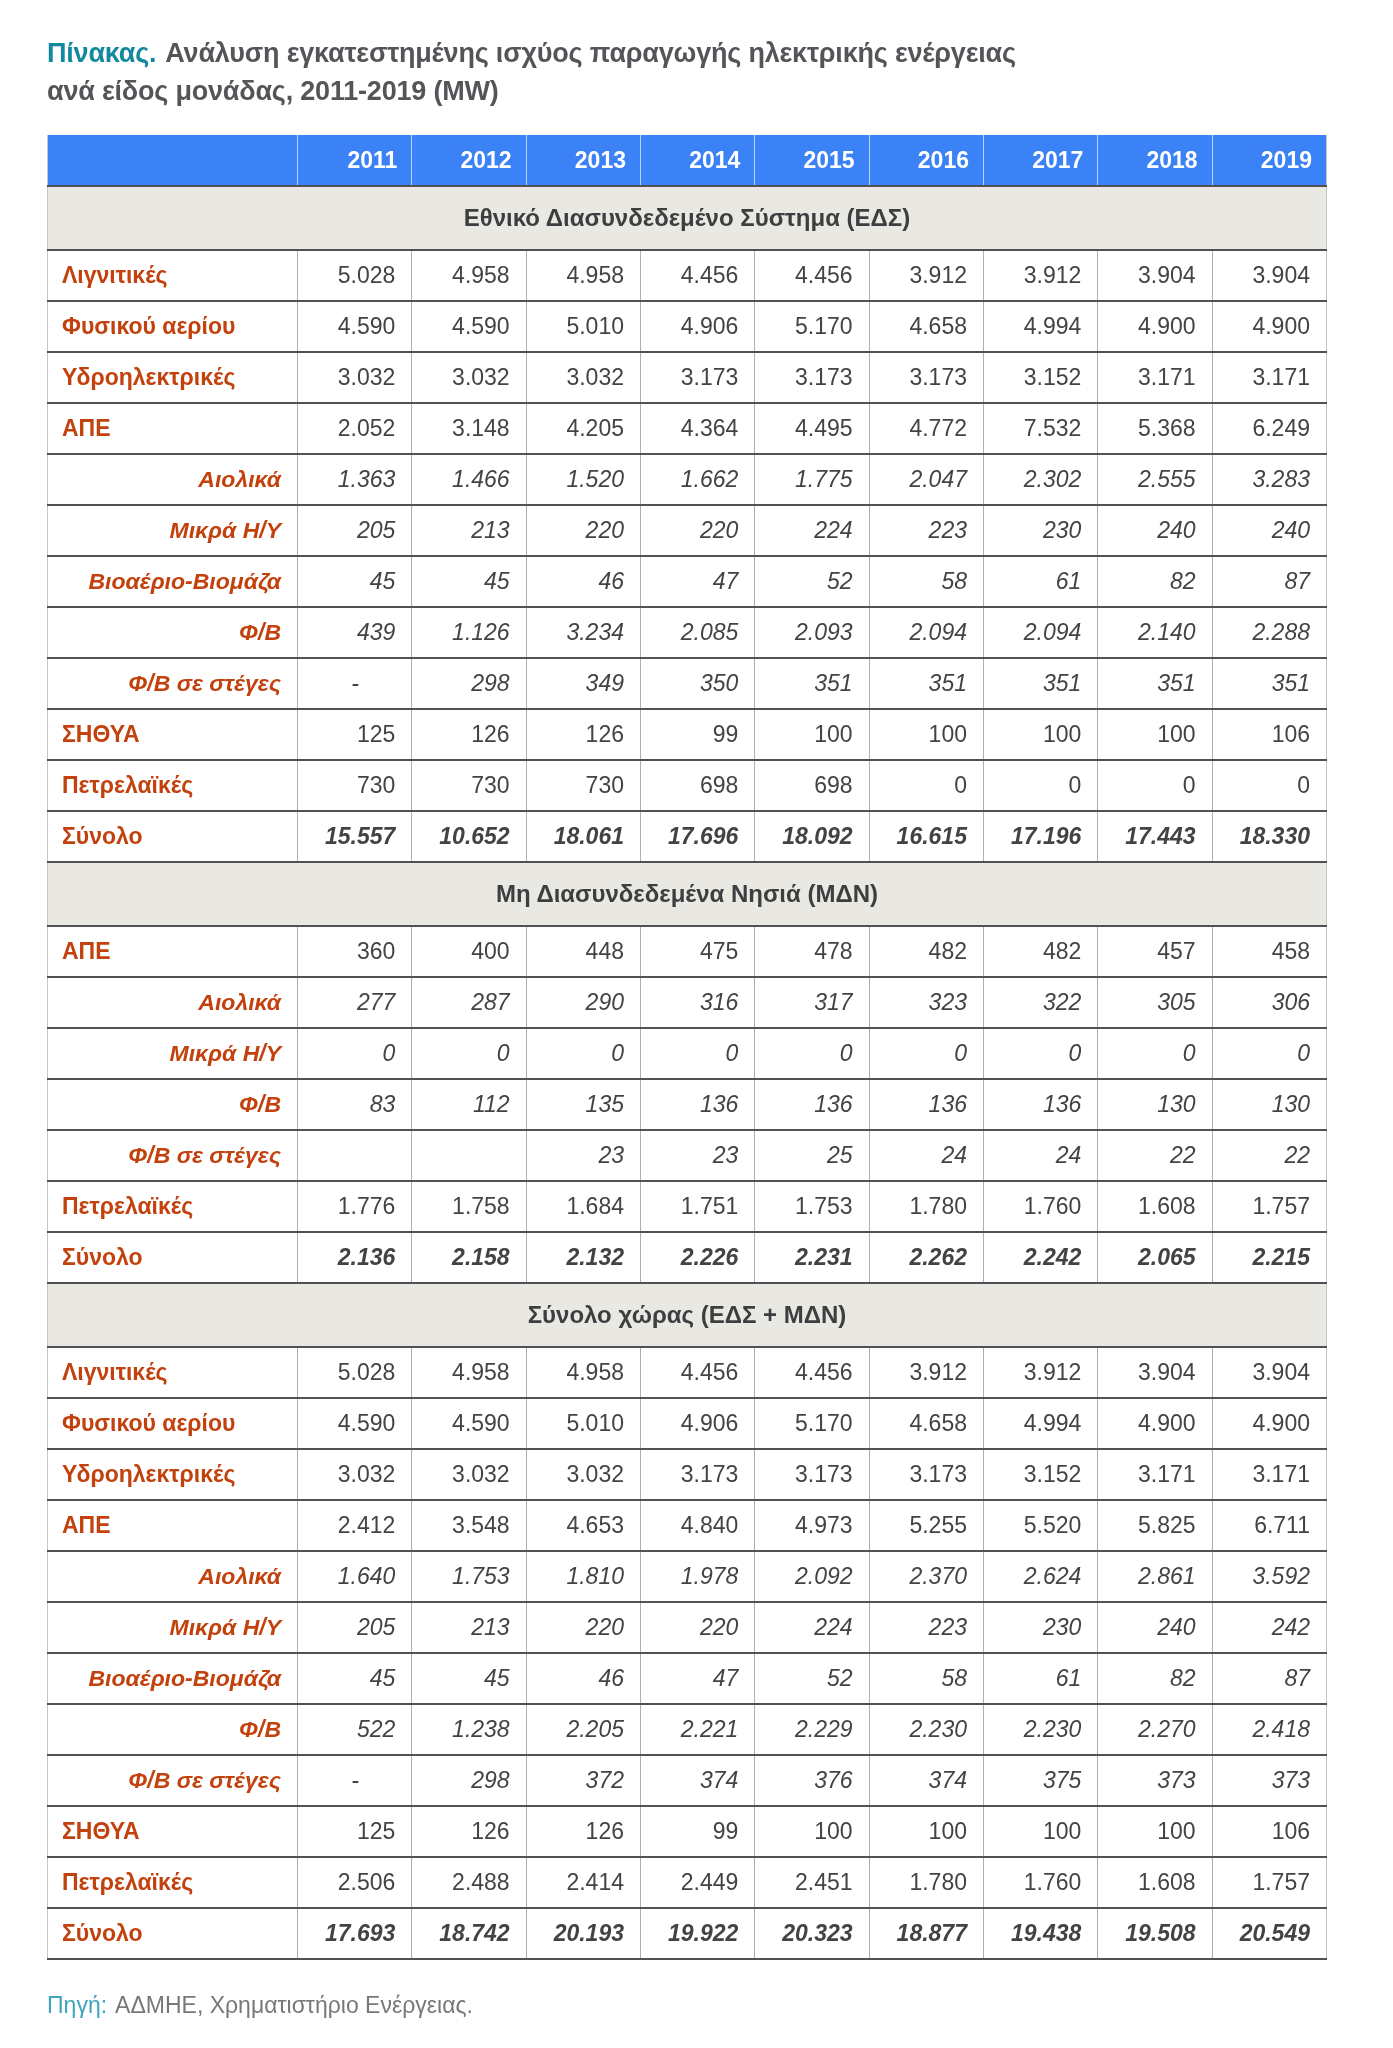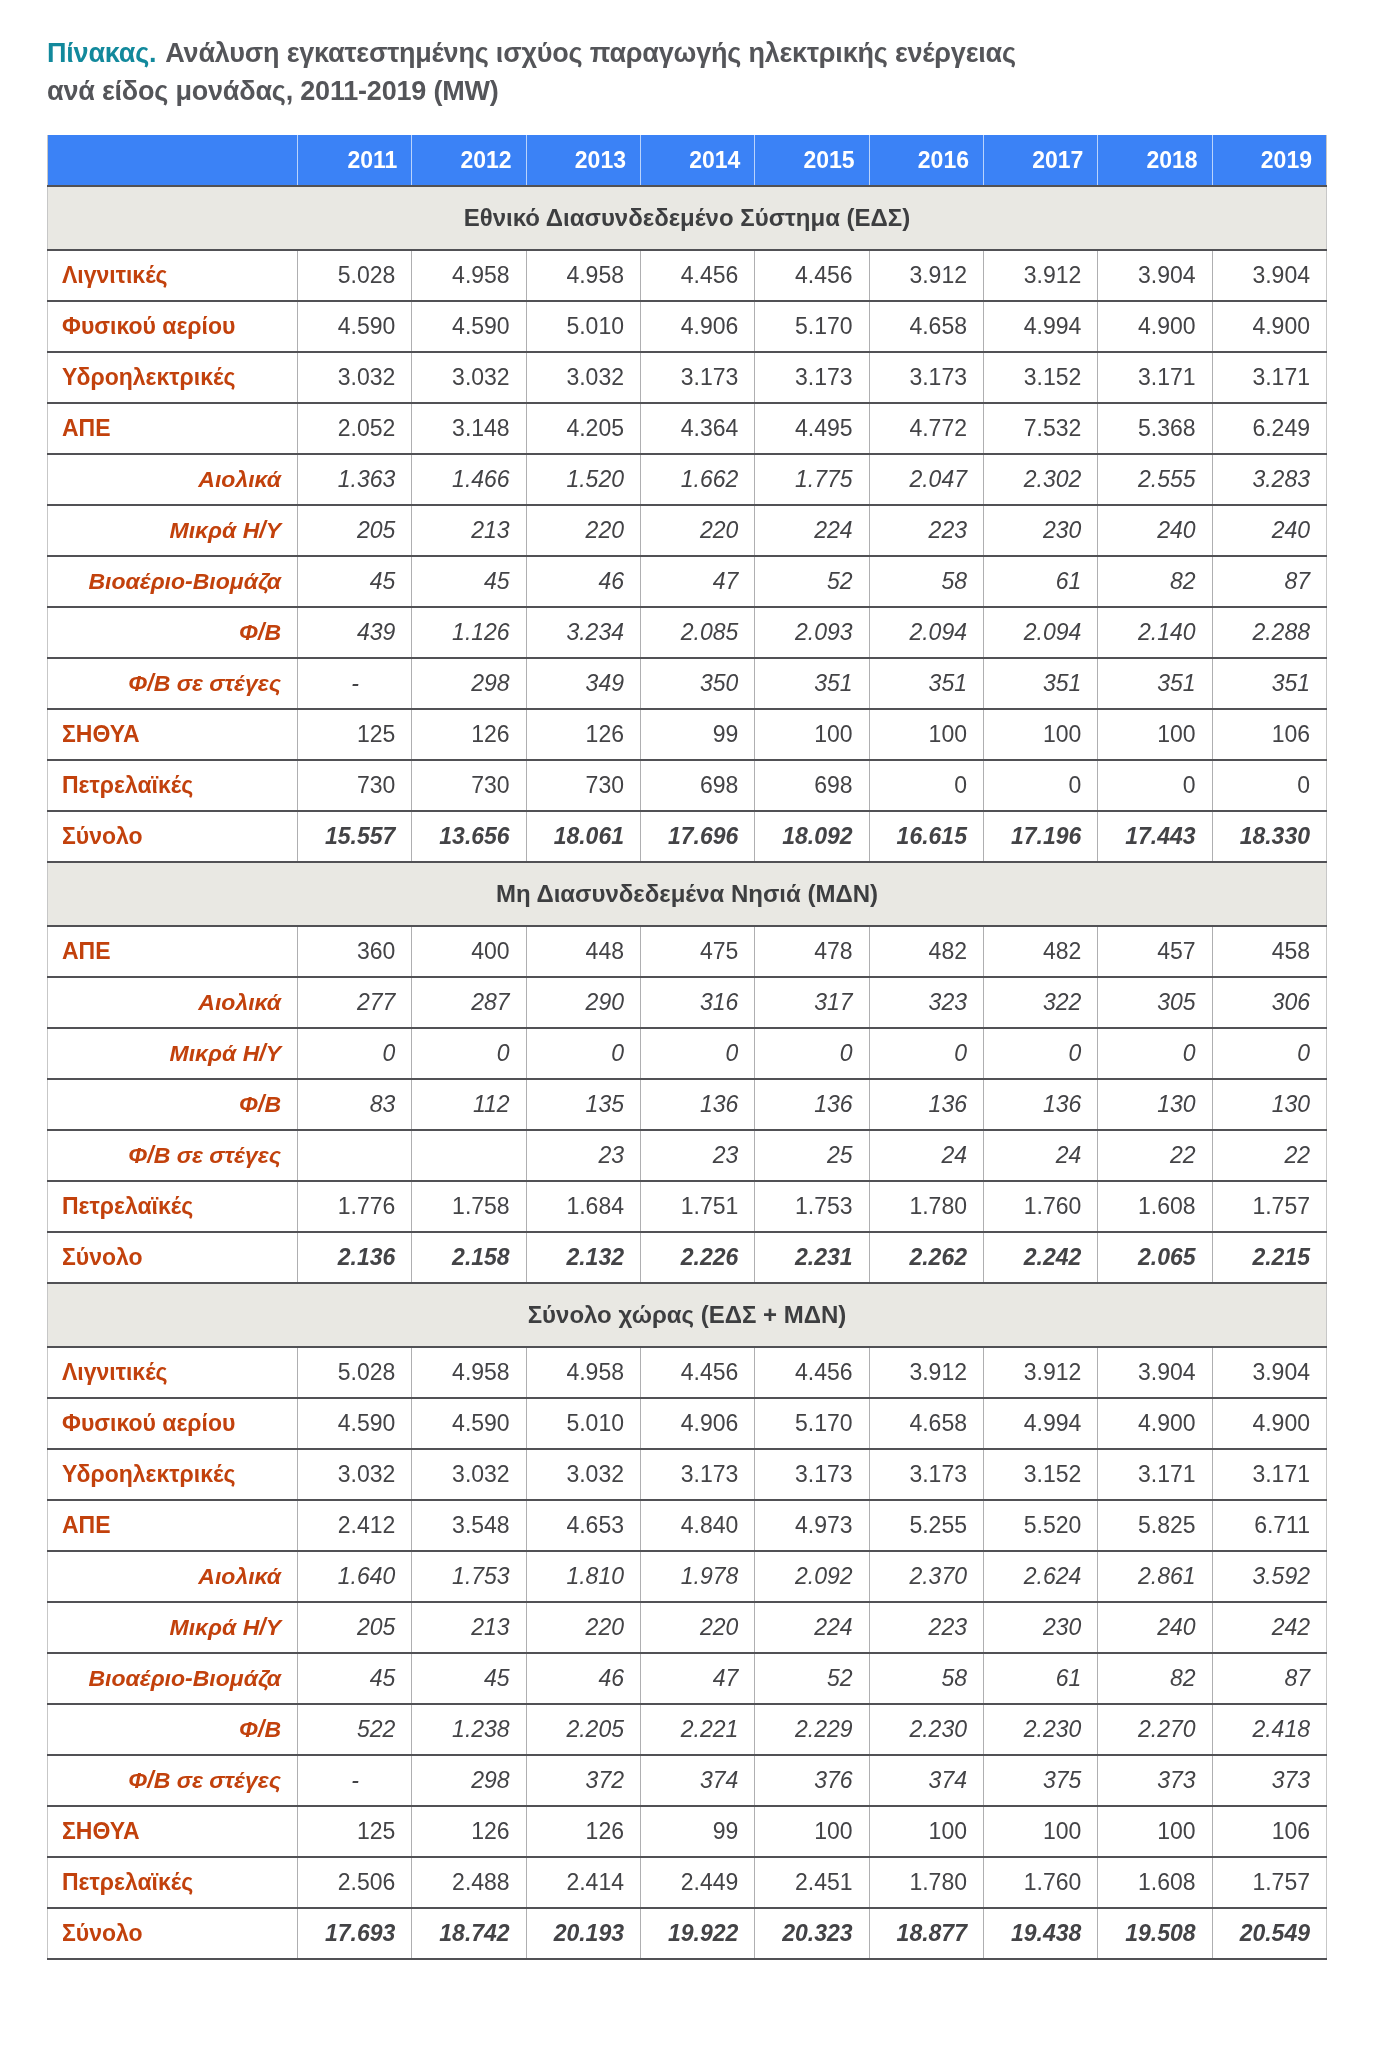--- a/index.html
+++ b/index.html
@@ -249,21 +249,21 @@
           <td class="value-cell">698</td>
           <td class="value-cell">698</td>
           <td class="value-cell">0</td>
           <td class="value-cell">0</td>
           <td class="value-cell">0</td>
           <td class="value-cell">0</td>
         </tr>
         <tr class="row-total">
           <td class="label-cell">Σύνολο</td>
           <td class="value-cell">15.557</td>
-          <td class="value-cell">13.656</td>
+          <td class="value-cell">10.652</td>
           <td class="value-cell">18.061</td>
           <td class="value-cell">17.696</td>
           <td class="value-cell">18.092</td>
           <td class="value-cell">16.615</td>
           <td class="value-cell">17.196</td>
           <td class="value-cell">17.443</td>
           <td class="value-cell">18.330</td>
         </tr>
         <tr>
           <td colspan="10" class="section-header">Μη Διασυνδεδεμένα Νησιά (ΜΔΝ)</td>
@@ -495,14 +495,17 @@
           <td class="value-cell">19.922</td>
           <td class="value-cell">20.323</td>
           <td class="value-cell">18.877</td>
           <td class="value-cell">19.438</td>
           <td class="value-cell">19.508</td>
           <td class="value-cell">20.549</td>
         </tr>
       </tbody>
   </table>
 
+  <div class="source-note">
+    <span class="source-prefix">Πηγή:</span><span>ΑΔΜΗΕ, Χρηματιστήριο Ενέργειας.</span>
+  </div>
 
 </div>
 
 </body></html>

